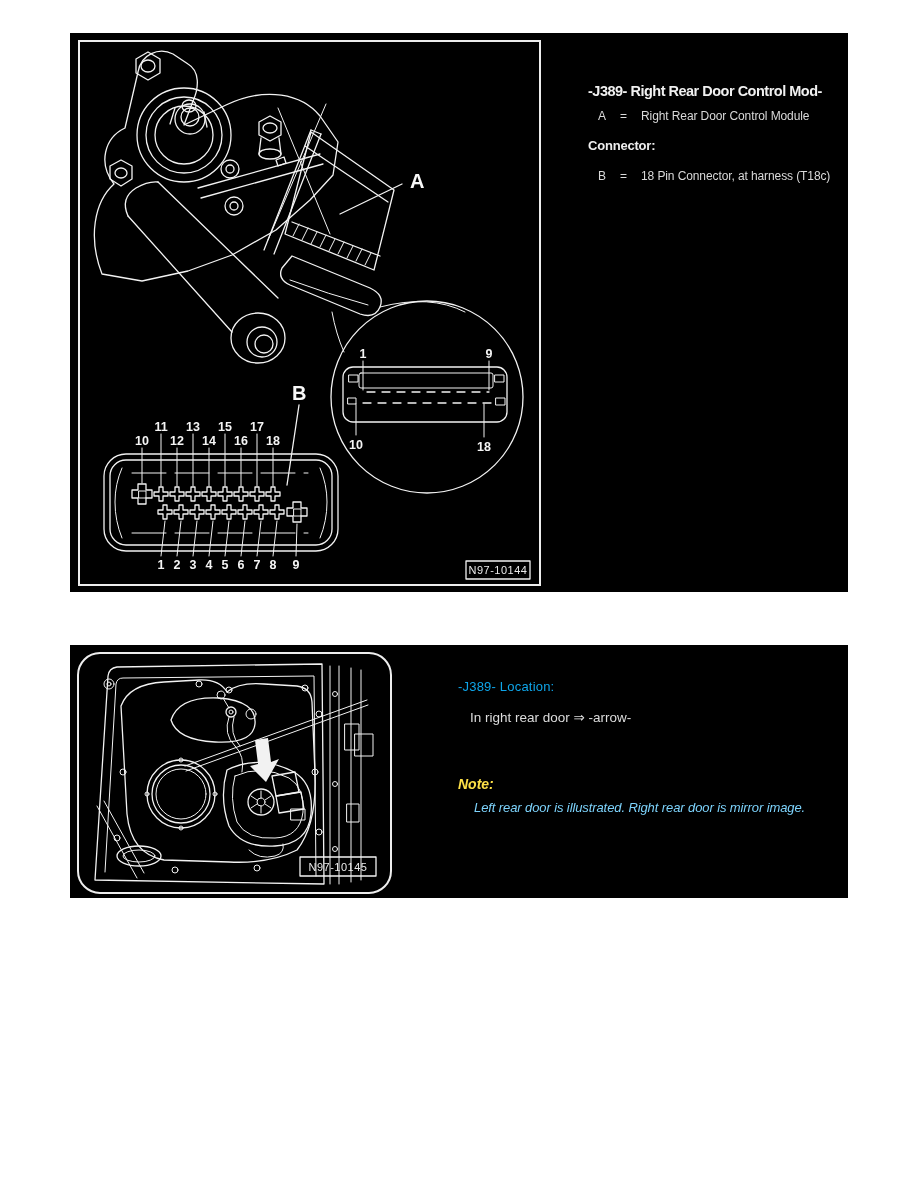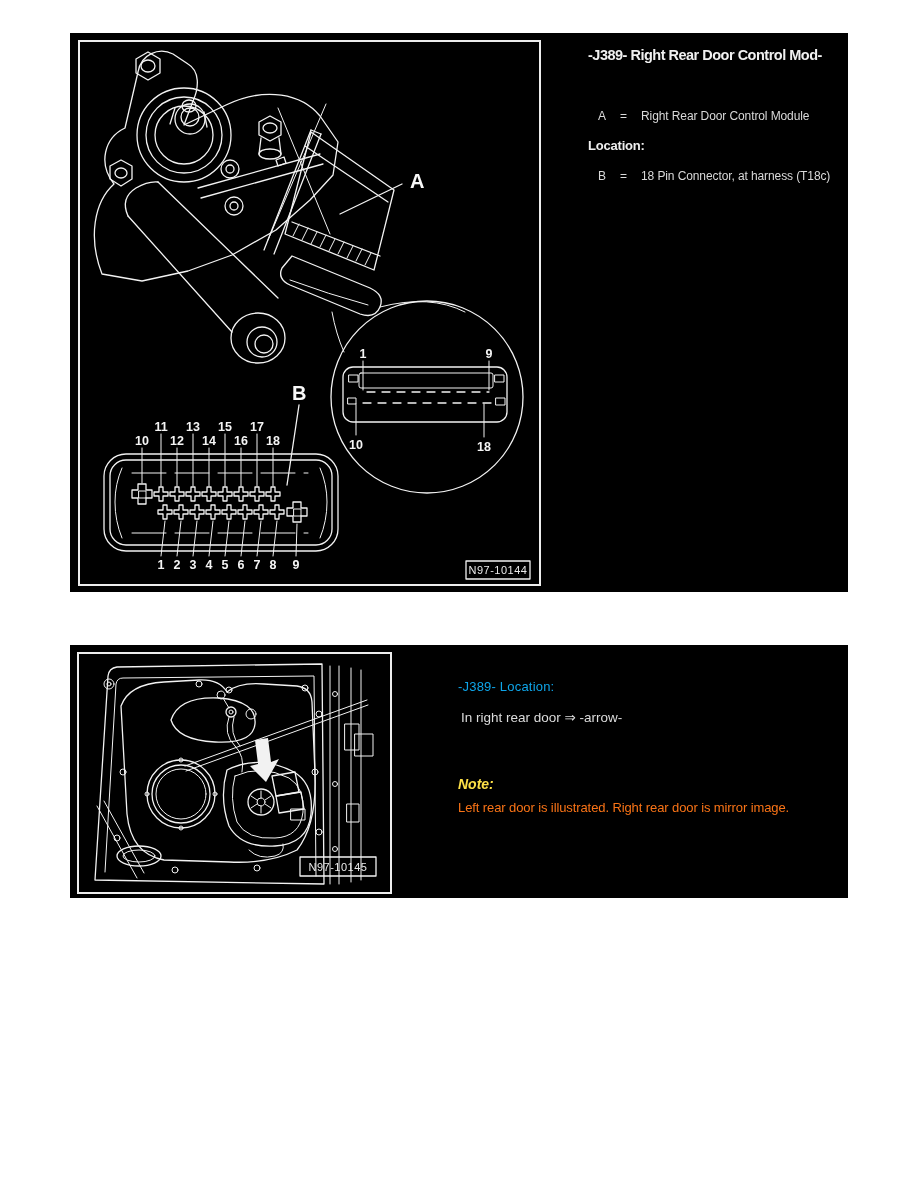--- a/index.html
+++ b/index.html
@@ -11,46 +11,46 @@
   }
   .panel{
     position:absolute;background:#000;overflow:hidden;
   }
   #panel1{left:70px;top:33px;width:778px;height:559px;}
   #panel2{left:70px;top:645px;width:778px;height:253px;}
   .figframe{
     position:absolute;border:2px solid #ededed;box-sizing:border-box;background:#000;
   }
   #frame1{left:8px;top:7px;width:463px;height:546px;}
-  #frame2{left:7px;top:7px;width:315px;height:242px;}
+  #frame2{left:7px;top:7px;width:315px;height:242px;border-radius:23px;}
   svg{display:block;}
   svg .ln{stroke:#f2f2f2;fill:none;stroke-width:1.3;stroke-linecap:round;stroke-linejoin:round;}
   svg .thin{stroke-width:1;}
   svg .num{fill:#f4f4f4;font-family:"Liberation Sans",sans-serif;font-weight:bold;font-size:12.5px;text-anchor:middle;}
   svg .callout{fill:#f8f8f8;font-family:"Liberation Sans",sans-serif;font-weight:bold;font-size:20px;}
   svg .codetxt{fill:#eaeaea;font-family:"Liberation Sans",sans-serif;font-size:11px;text-anchor:middle;letter-spacing:.5px;}
   svg .whitefill{fill:#f2f2f2;stroke:none;}
 
   .legend1{position:absolute;left:518px;top:14px;width:300px;color:#e6e6e6;}
   .legend1 .title{
     font-weight:bold;font-size:14.5px;line-height:17px;letter-spacing:-0.5px;
-    color:#f0f0f0;white-space:nowrap;
+    color:#f0f0f0;white-space:nowrap;margin-top:36px;
   }
   .legrow{position:absolute;left:0;display:flex;font-size:12px;color:#d9d9d9;white-space:nowrap;letter-spacing:-0.1px;}
   .legrow .k{width:22px;padding-left:10px;}
   .legrow .eq{width:21px;}
   #rowA{top:62px;}
   .subhead{position:absolute;left:0;top:91px;font-weight:bold;font-size:13px;color:#efefef;letter-spacing:-0.2px;}
   #rowB{top:122px;}
 
   .legend2{position:absolute;left:388px;top:0;width:380px;color:#d6d6d6;}
   .l2-loc{position:absolute;left:0;top:34px;font-size:13px;color:#0ea5e9;letter-spacing:.2px;white-space:nowrap;}
-  .l2-line{position:absolute;left:3px;top:64px;font-size:13.5px;color:#dcdcdc;white-space:nowrap;}
+  .l2-line{position:absolute;left:12px;top:64px;font-size:13.5px;color:#dcdcdc;white-space:nowrap;}
   .l2-note{position:absolute;left:0;top:131px;font-size:14px;font-weight:bold;font-style:italic;color:#fde047;}
-  .l2-body{position:absolute;left:0;top:155px;font-size:13px;color:#f97316;white-space:nowrap;letter-spacing:-0.1px;}
+  .l2-body{position:absolute;left:16px;top:155px;font-size:13px;font-style:italic;color:#7dd3fc;white-space:nowrap;letter-spacing:-0.1px;}
 </style>
 </head>
 <body>
 
 <div class="panel" id="panel1">
 
   <div class="figframe" id="frame1">
     <svg width="459" height="542" viewBox="0 0 459 542">
 
       <g>
@@ -237,21 +237,21 @@
 
   <div class="legend1">
     <div class="title">
       <div>-J389- Right Rear Door Control Mod-</div>
     </div>
     <div class="legrow" id="rowA">
       <span class="k">A</span>
       <span class="eq">=</span>
       <span class="v">Right Rear Door Control Module</span>
     </div>
-    <div class="subhead">Location:</div>
+    <div class="subhead">Connector:</div>
     <div class="legrow" id="rowB">
       <span class="k">B</span>
       <span class="eq">=</span>
       <span class="v">18 Pin Connector, at harness (T18c)</span>
     </div>
   </div>
 </div>
 
 <div class="panel" id="panel2">
 

